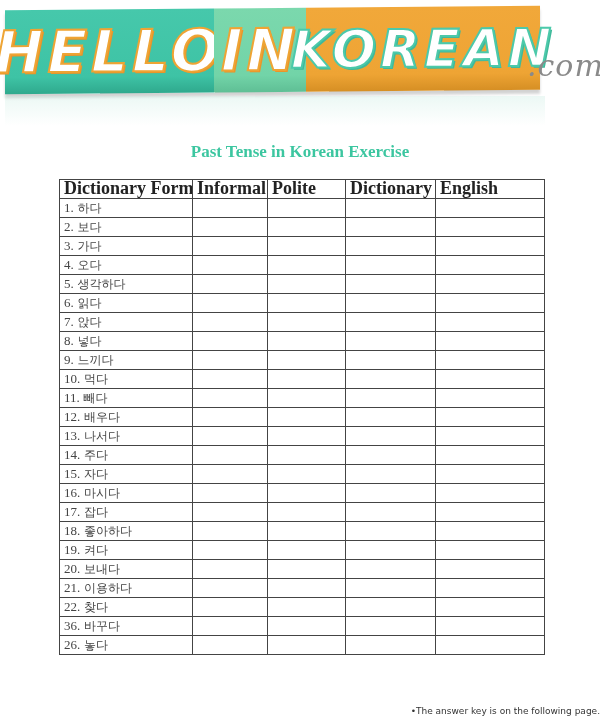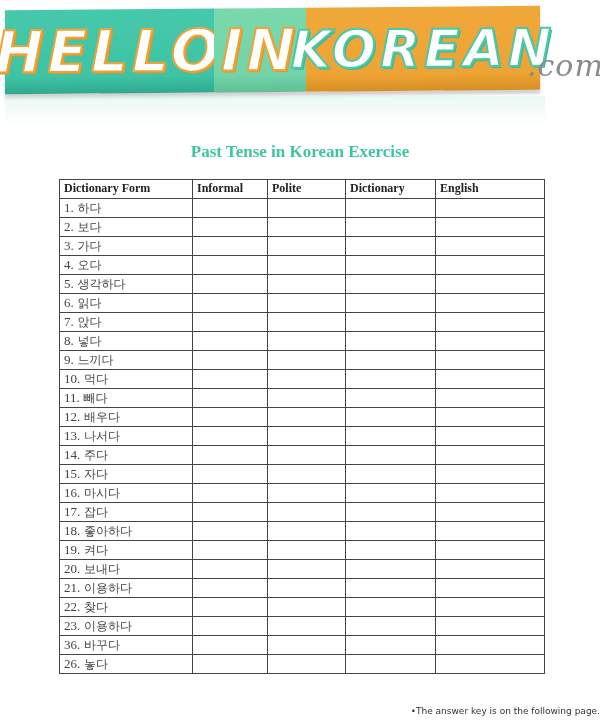--- a/index.html
+++ b/index.html
@@ -40,21 +40,21 @@
     }
     
     .ex-table {
       position: absolute; left: 59px; top: 179px; width: 485px;
       border-collapse: collapse; table-layout: fixed;
     }
     .ex-table td, .ex-table th {
       border: 1px solid #444; height: 17.9px; padding: 0 0 0 4px; text-align: left;
       font-size: 13px; line-height: 17px; white-space: nowrap; overflow: hidden;
     }
-    .ex-table th { font-family: "Liberation Serif", serif; font-weight: bold; color: #222; font-size: 12px; margin-left: 40px; }
+    .ex-table th { font-family: "Liberation Serif", serif; font-weight: bold; color: #222; font-size: 18px; margin-left: 40px; }
     .ex-table td.word { font-family: "DejaVu Sans", sans-serif; color: #444; font-size: 12px; }
     .footnote {
       position: absolute; left: 0; width: 600px; top: 706px; text-align: right;
       font-family: "DejaVu Sans", sans-serif; font-size: 9px; color: #333;
     }
   </style>
 </head>
 <body>
 
 <div class="logo">
@@ -241,27 +241,20 @@
         <td></td>
       </tr>
       <tr>
         <td class="word"><span class="num" style="font-family: &quot;Liberation Serif&quot;, serif; font-size: 13px;">22.</span> <span>찾다</span></td>
         <td></td>
         <td></td>
         <td></td>
         <td></td>
       </tr>
       <tr>
-        <td class="word"><span class="num" style="font-family: &quot;Liberation Serif&quot;, serif; font-size: 13px;">23.</span> <span>이용하다</span></td>
-        <td></td>
-        <td></td>
-        <td></td>
-        <td></td>
-      </tr>
-      <tr>
         <td class="word"><span class="num" style="font-family: &quot;Liberation Serif&quot;, serif; font-size: 13px;">36.</span> <span>바꾸다</span></td>
         <td></td>
         <td></td>
         <td></td>
         <td></td>
       </tr>
       <tr>
         <td class="word"><span class="num" style="font-family: &quot;Liberation Serif&quot;, serif; font-size: 13px;">26.</span> <span>놓다</span></td>
         <td></td>
         <td></td>

